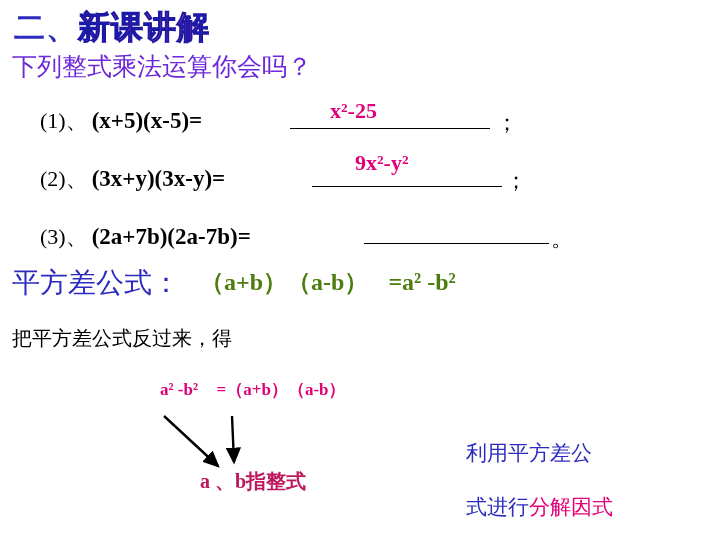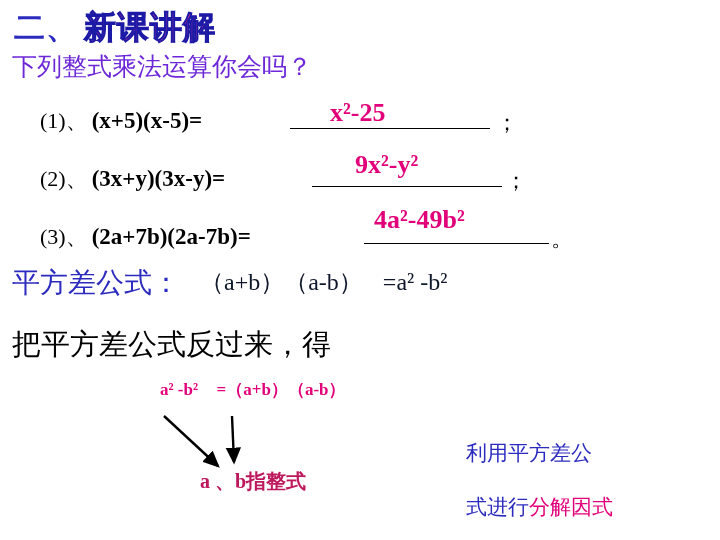--- a/index.html
+++ b/index.html
@@ -35,21 +35,21 @@
     color: #2b2bbf;
     letter-spacing: 1px;
   }
   .title-art {
     font-family: "Liberation Serif", serif;
     font-size: 32px;
     font-weight: bold;
     color: #ff2d95;
     -webkit-text-stroke: 1px #1a1aa6;
     text-shadow: 1px 1px 0 #ffffff;
-    margin-left: 6px;
+    margin-left: 0;
     letter-spacing: 1px;
   }
 
   
   .question {
     left: 12px;
     top: 50px;
     font-size: 25px;
     color: #6d28d9;
     font-family: "Liberation Serif", serif;
@@ -64,21 +64,21 @@
     font-size: 22px;
     color: #000;
   }
   .prob .expr {
     font-size: 23px;
     font-weight: bold;
     color: #000;
   }
   .ans {
     color: #e2007a;
-    font-size: 26px;
+    font-size: 22px;
     font-weight: bold;
     font-family: "Liberation Serif", serif;
   }
   .rule {
     border-bottom: 1.5px solid #000;
     display: inline-block;
   }
   .tail {
     font-size: 22px;
     color: #000;
@@ -89,30 +89,30 @@
     left: 12px;
     top: 264px;
     font-size: 28px;
     color: #2b2bbf;
     font-family: "Liberation Serif", serif;
   }
   .formula-main {
     left: 200px;
     top: 266px;
     font-size: 24px;
-    font-weight: normal;
-    color: #0f172a;
+    font-weight: bold;
+    color: #4d7c0f;
     font-family: "Liberation Serif", serif;
     white-space: nowrap;
   }
 
   .reverse-text {
     left: 12px;
     top: 325px;
-    font-size: 29px;
+    font-size: 20px;
     color: #000;
     font-family: "Liberation Serif", serif;
   }
 
   .formula2 {
     left: 160px;
     top: 378px;
     font-size: 17px;
     font-weight: bold;
     color: #e2007a;
@@ -172,23 +172,20 @@
   </div>
   <div class="abs" style="left:355px; top:150px;">
     <span class="ans">9x²-y²</span>
   </div>
   <div class="abs rule" style="left:312px; top:186px; width:190px;"></div>
   <div class="abs tail" style="left:505px; top:166px;">；</div>
 
   <div class="abs prob" style="left:40px; top:222px;">
     <span class="idx">(3)、</span>
     <span class="expr">(2a+7b)(2a-7b)=</span>
-  </div>
-  <div class="abs" style="left:374px; top:205px;">
-    <span class="ans">4a²-49b²</span>
   </div>
   <div class="abs rule" style="left:364px; top:243px; width:185px;"></div>
   <div class="abs tail" style="left:551px; top:224px;">。</div>
 
   <div class="abs formula-label">平方差公式：</div>
   <div class="abs formula-main">
     <span>（a+b）（a-b）</span>
     <span style="display:inline-block;width:8px;"></span>
     <span>=a² -b²</span>
   </div>

